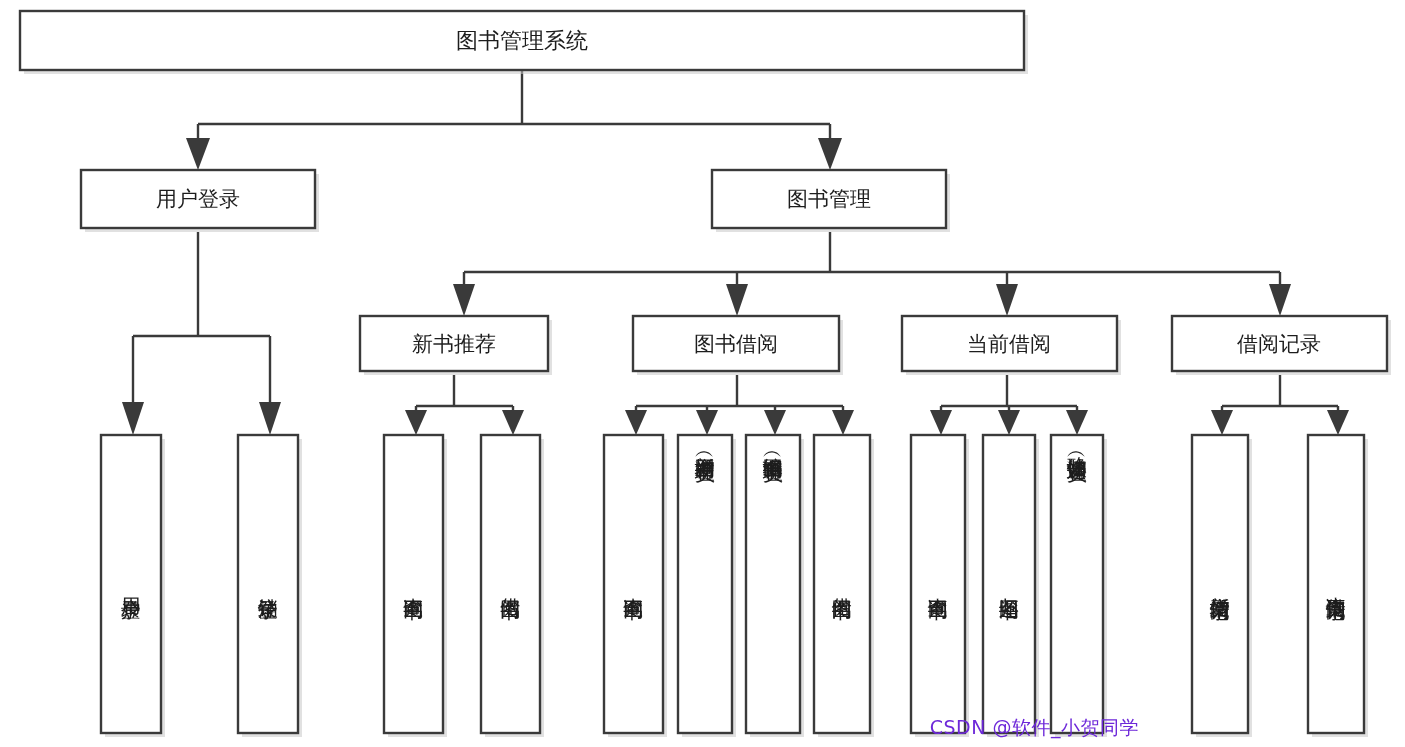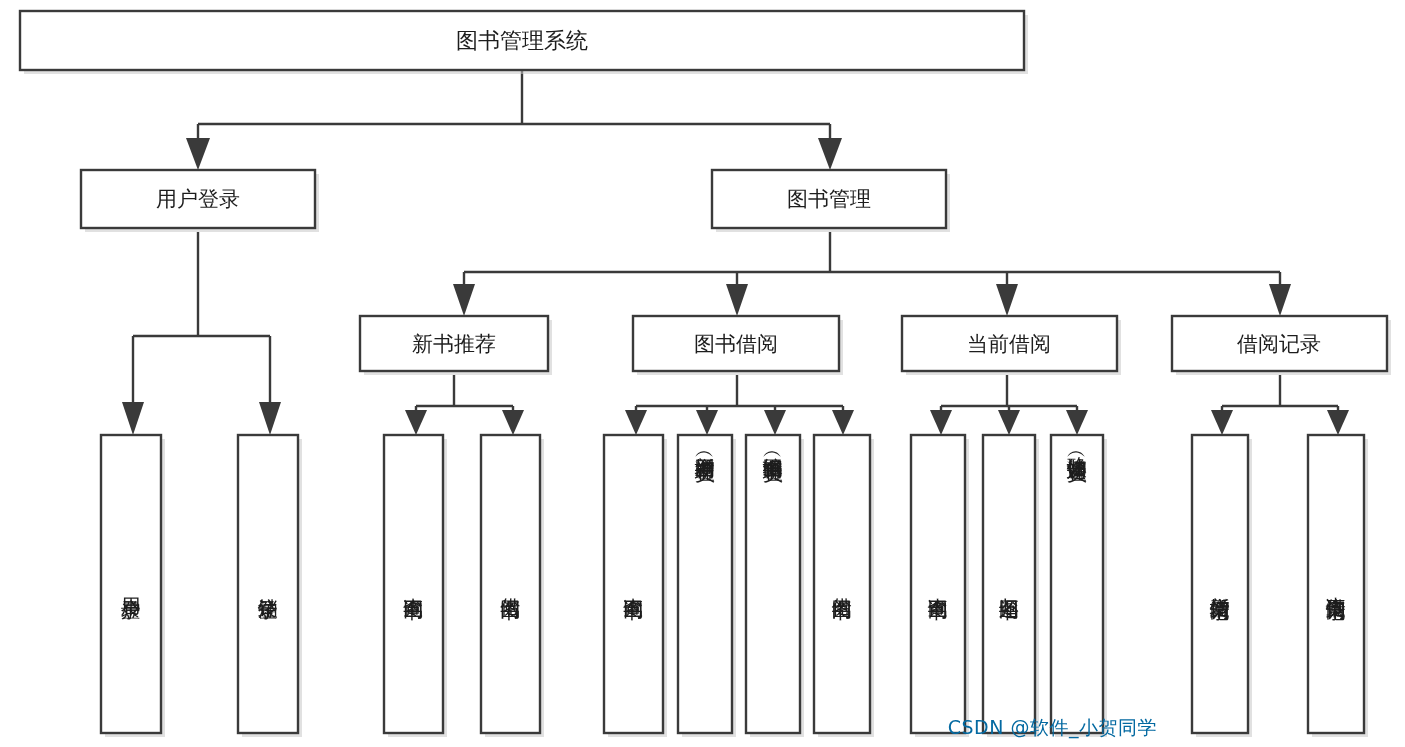--- a/index.html
+++ b/index.html
@@ -77,25 +77,25 @@
     pointer-events: none;
     display: flex;
     align-items: center;
     justify-content: center;
   }
   .leaf-label.top-aligned {
     justify-content: flex-start;
   }
   .watermark {
     position: absolute;
-    right: 10px;
+    right: 28px;
     bottom: 6px;
     font-family: "DejaVu Sans", "Liberation Sans", sans-serif;
     font-size: 19px;
-    color: #0369a1;
+    color: #6d28d9;
     letter-spacing: 0.5px;
     white-space: nowrap;
     user-select: none;
   }
 </style>
 </head>
 <body>
 
 <div id="diagram-root">
 

